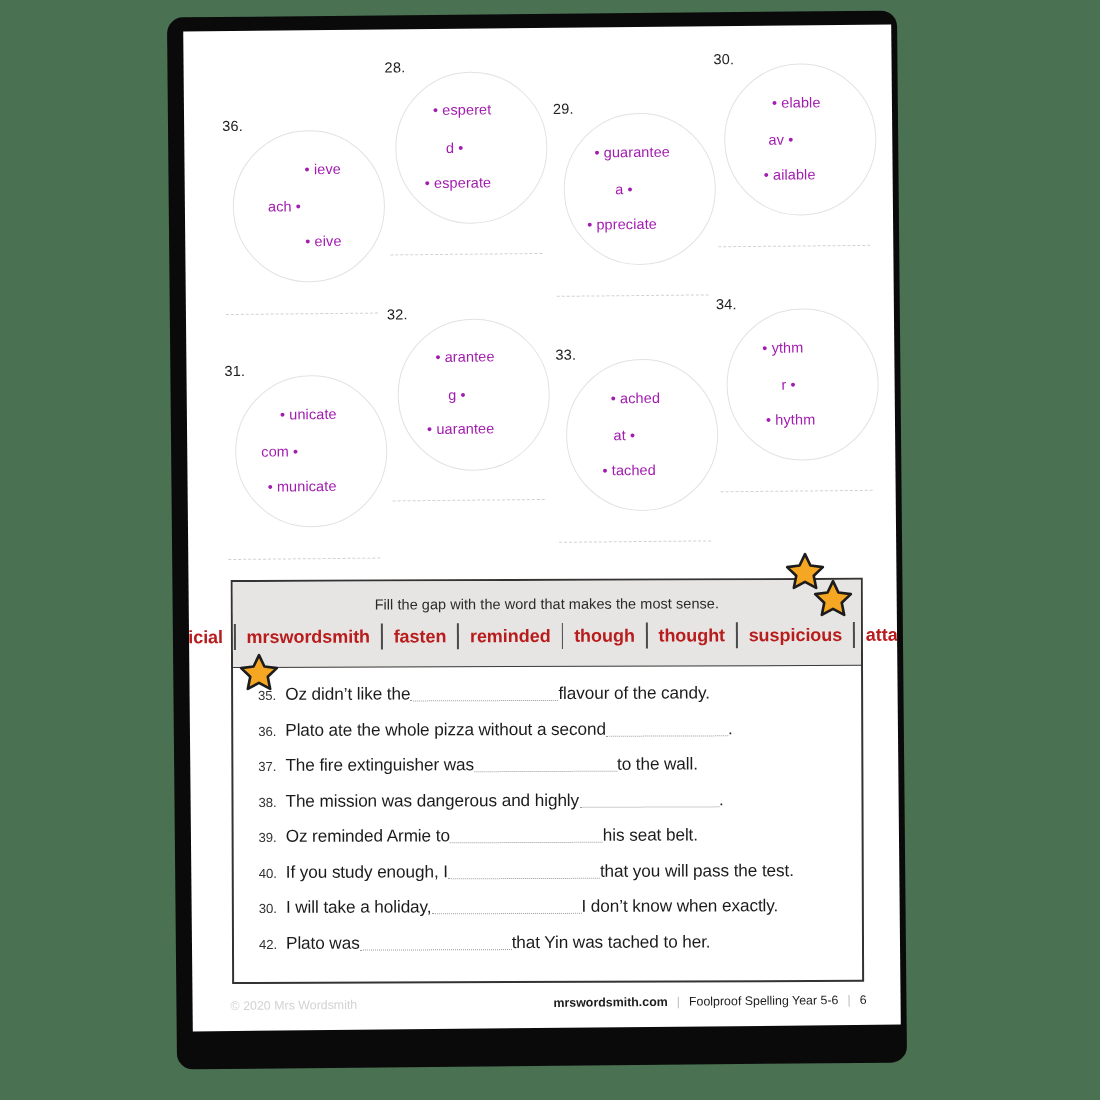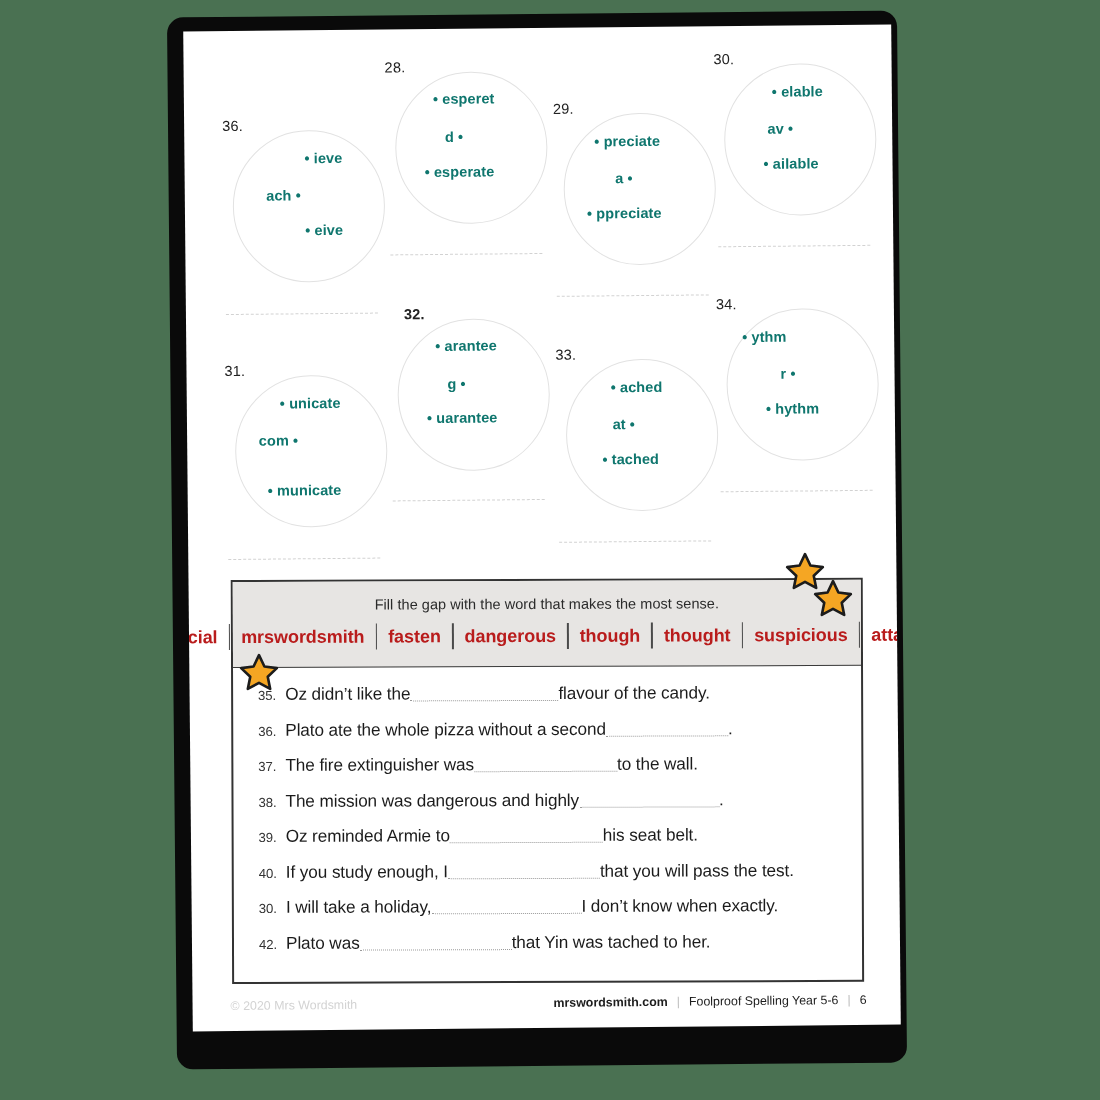--- a/index.html
+++ b/index.html
@@ -47,24 +47,25 @@
     position: absolute;
     font-size: 14.5px;
     color: #222;
     font-family: "Liberation Sans", sans-serif;
     letter-spacing: .2px;
     white-space: nowrap;
   }
   .frag {
     position: absolute;
     font-size: 14.5px;
-    font-weight: bold;
-    color: #0f766e;
+    font-weight: normal;
+    color: #a21caf;
     white-space: nowrap;
     letter-spacing: .1px;
+    margin-top: 11px;
   }
   .frag.left { text-align: right; }
   .dashline {
     position: absolute;
     height: 0;
     border-top: 1.6px dashed #d2d2d2;
   }
 
   
   #exercise {
@@ -191,83 +192,83 @@
         <div class="frag left" style="left:193px; top:100px; width:86px;">d •</div>
         <div class="frag" style="left:249px; top:62px;">• esperet</div>
         <div class="frag" style="left:240px; top:135px;">• esperate</div>
         <div class="dashline" style="left:205px; top:225px; width:152px;"></div>
       </div>
 
       <div class="puzzle">
         <div class="circ" style="left:379px; top:86px; width:152px; height:152px;"></div>
         <div class="qnum" style="left:369px; top:73px;">29.</div>
         <div class="frag left" style="left:362px; top:143px; width:86px;">a •</div>
-        <div class="frag" style="left:410px; top:106px;">• preciate</div>
+        <div class="frag" style="left:410px; top:106px;">• guarantee</div>
         <div class="frag" style="left:402px; top:178px;">• ppreciate</div>
         <div class="dashline" style="left:371px; top:268px; width:152px;"></div>
       </div>
 
       <div class="puzzle">
         <div class="circ" style="left:540px; top:38px; width:152px; height:152px;"></div>
         <div class="qnum" style="left:530px; top:25px;text-align:right;">30.</div>
         <div class="frag left" style="left:523px; top:95px; width:86px;">av •</div>
         <div class="frag" style="left:588px; top:58px;">• elable</div>
         <div class="frag" style="left:579px; top:130px;">• ailable</div>
         <div class="dashline" style="left:533px; top:220px; width:152px;"></div>
       </div>
 
       <div class="puzzle">
         <div class="circ" style="left:48px; top:345px; width:152px; height:152px;"></div>
         <div class="qnum" style="left:38px; top:332px;">31.</div>
         <div class="frag left" style="left:25px; top:402px; width:86px;">com •</div>
         <div class="frag" style="left:93px; top:365px;">• unicate</div>
-        <div class="frag" style="left:80px; top:452px;">• municate</div>
+        <div class="frag" style="left:80px; top:437px;">• municate</div>
         <div class="dashline" style="left:40px; top:528px; width:152px;"></div>
       </div>
 
       <div class="puzzle">
         <div class="circ" style="left:211px; top:290px; width:152px; height:152px;"></div>
-        <div class="qnum" style="left:218px; top:277px;font-weight:bold;">32.</div>
+        <div class="qnum" style="left:201px; top:277px;">32.</div>
         <div class="frag left" style="left:193px; top:347px; width:86px;">g •</div>
         <div class="frag" style="left:249px; top:309px;">• arantee</div>
         <div class="frag" style="left:240px; top:381px;">• uarantee</div>
         <div class="dashline" style="left:205px; top:471px; width:152px;"></div>
       </div>
 
       <div class="puzzle">
         <div class="circ" style="left:379px; top:332px; width:152px; height:152px;"></div>
         <div class="qnum" style="left:369px; top:319px;">33.</div>
         <div class="frag left" style="left:362px; top:389px; width:86px;">at •</div>
         <div class="frag" style="left:424px; top:352px;">• ached</div>
         <div class="frag" style="left:415px; top:424px;">• tached</div>
         <div class="dashline" style="left:371px; top:514px; width:152px;"></div>
       </div>
 
       <div class="puzzle">
         <div class="circ" style="left:540px; top:283px; width:152px; height:152px;"></div>
         <div class="qnum" style="left:530px; top:270px;">34.</div>
         <div class="frag left" style="left:523px; top:340px; width:86px;">r •</div>
-        <div class="frag" style="left:556px; top:303px;text-align:center;">• ythm</div>
+        <div class="frag" style="left:576px; top:303px;text-align:center;">• ythm</div>
         <div class="frag" style="left:579px; top:375px;">• hythm</div>
         <div class="dashline" style="left:533px; top:465px; width:152px;"></div>
       </div>
     </div>
 
     <div id="exercise">
 
       <div id="wordbank">
         <div id="wb-prompt">Fill the gap with the word that makes the most sense.</div>
         <div id="wb-words">
             <div class="wb-word">artificial</div>
             <div class="wb-sep"></div>
             <div class="wb-word">mrswordsmith</div>
             <div class="wb-sep"></div>
             <div class="wb-word">fasten</div>
             <div class="wb-sep"></div>
-            <div class="wb-word">dangerous</div>
+            <div class="wb-word">reminded</div>
             <div class="wb-sep"></div>
             <div class="wb-word">though</div>
             <div class="wb-sep"></div>
             <div class="wb-word">thought</div>
             <div class="wb-sep"></div>
             <div class="wb-word">suspicious</div>
             <div class="wb-sep"></div>
             <div class="wb-word">attached</div>
           </div>
       </div>

